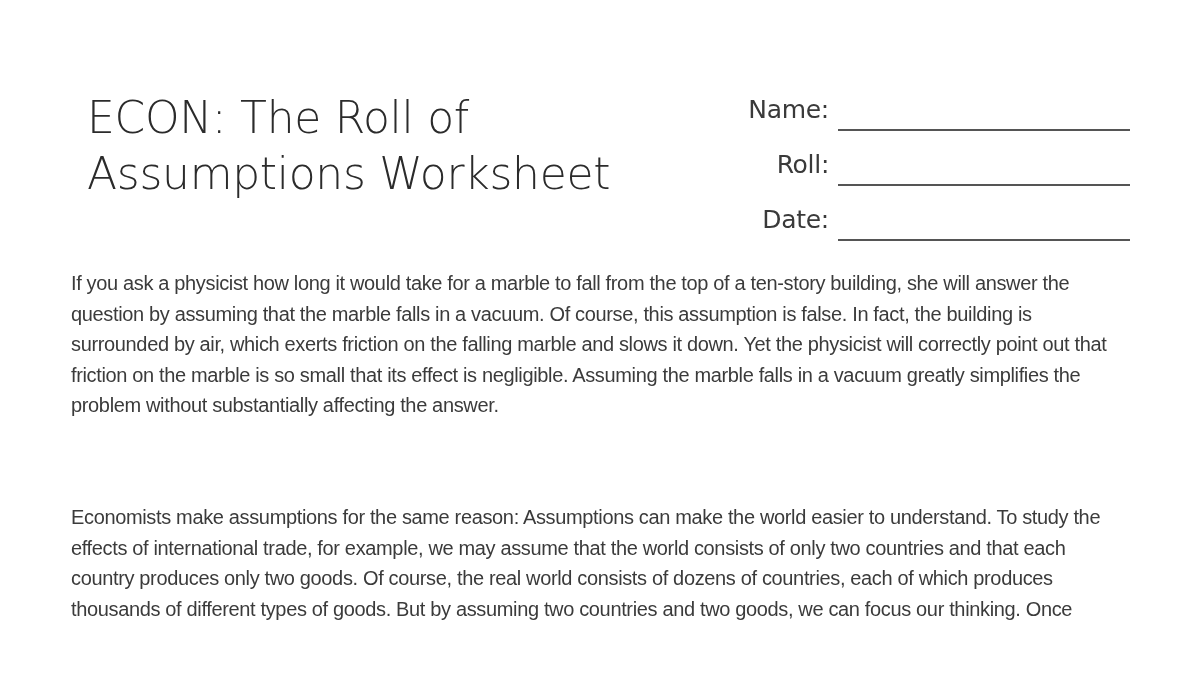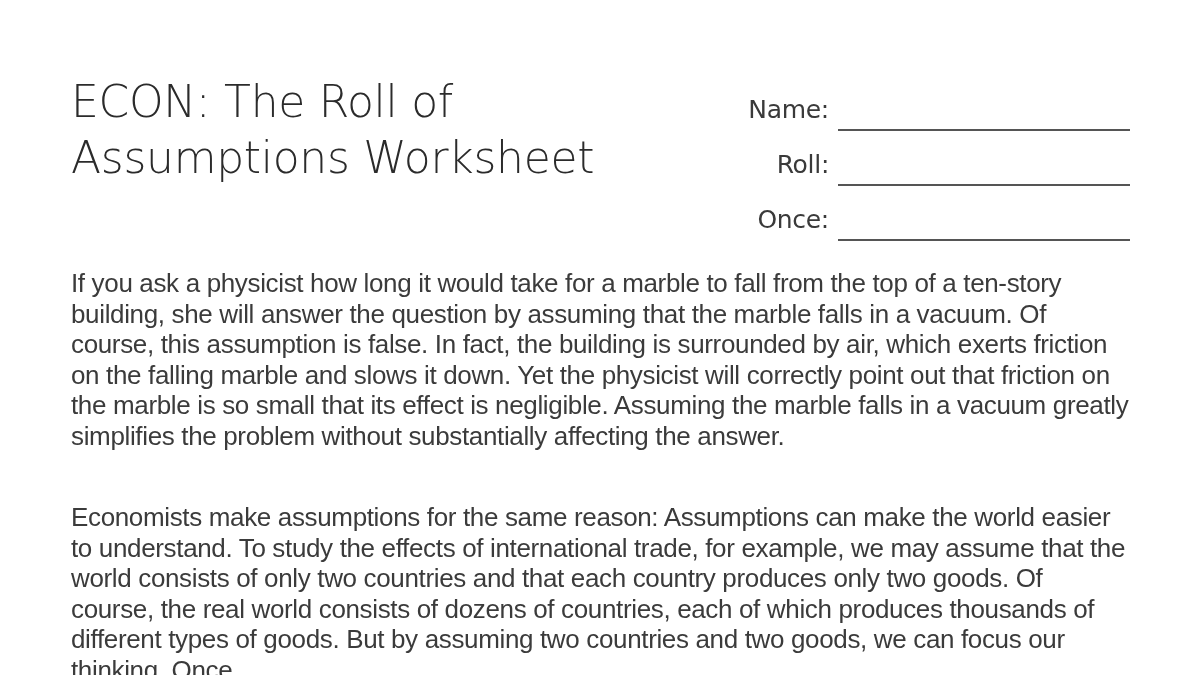--- a/index.html
+++ b/index.html
@@ -1,45 +1,45 @@
 <!DOCTYPE html>
 <html><head>
 <meta charset="utf-8">
 <style>
   html, body { margin: 0; padding: 0; background: #ffffff; }
   body { width: 1200px; height: 675px; overflow: hidden; position: relative;
          font-family: "DejaVu Sans", sans-serif; color: #333333; }
-  .title { position: absolute; left: 71px; top: 74px; margin: 0;
+  .title { position: absolute; left: 71px; top: 74px; margin: 16px;
            font-size: 44px; font-weight: 300; line-height: 56px; color: #2b2b2b;
            letter-spacing: -0.3px; width: 600px; font-family: "DejaVu Sans", sans-serif; }
   .fields { position: absolute; left: 700px; top: 74px; width: 430px; }
   .field { display: flex; align-items: flex-end; height: 55px; }
   .field-label { width: 138px; text-align: right; font-size: 25px; line-height: 38px;
                  color: #3a3a3a; padding-right: 9px; box-sizing: border-box; letter-spacing: -0.3px; }
   .field-line { flex: 1; border-bottom: 2px solid #555555; height: 40px; margin-bottom: -2px; }
   .para { position: absolute; left: 71px; width: 1060px; margin: 0;
-          font-size: 26px; line-height: 30.6px; color: #3b3b3b; letter-spacing: -0.35px;
+          font-size: 20px; line-height: 30.6px; color: #3b3b3b; letter-spacing: -0.35px;
           font-family: "Liberation Sans", sans-serif; }
   .p1 { top: 268px; }
   .p2 { top: 502px; }
 </style>
 </head>
 <body>
 
 <h1 class="title">ECON: The Roll of Assumptions Worksheet</h1>
 
 <div class="fields">
   <div class="field">
     <span class="field-label">Name:</span>
     <span class="field-line"></span>
   </div>
   <div class="field">
     <span class="field-label">Roll:</span>
     <span class="field-line"></span>
   </div>
   <div class="field">
-    <span class="field-label">Once:</span>
+    <span class="field-label">Date:</span>
     <span class="field-line"></span>
   </div>
 </div>
 
 <p class="para p1">If you ask a physicist how long it would take for a marble to fall from the top of a ten-story building, she will answer the question by assuming that the marble falls in a vacuum. Of course, this assumption is false. In fact, the building is surrounded by air, which exerts friction on the falling marble and slows it down. Yet the physicist will correctly point out that friction on the marble is so small that its effect is negligible. Assuming the marble falls in a vacuum greatly simplifies the problem without substantially affecting the answer.</p>
 <p class="para p2">Economists make assumptions for the same reason: Assumptions can make the world easier to understand. To study the effects of international trade, for example, we may assume that the world consists of only two countries and that each country produces only two goods. Of course, the real world consists of dozens of countries, each of which produces thousands of different types of goods. But by assuming two countries and two goods, we can focus our thinking. Once</p>
 
 </body></html>

